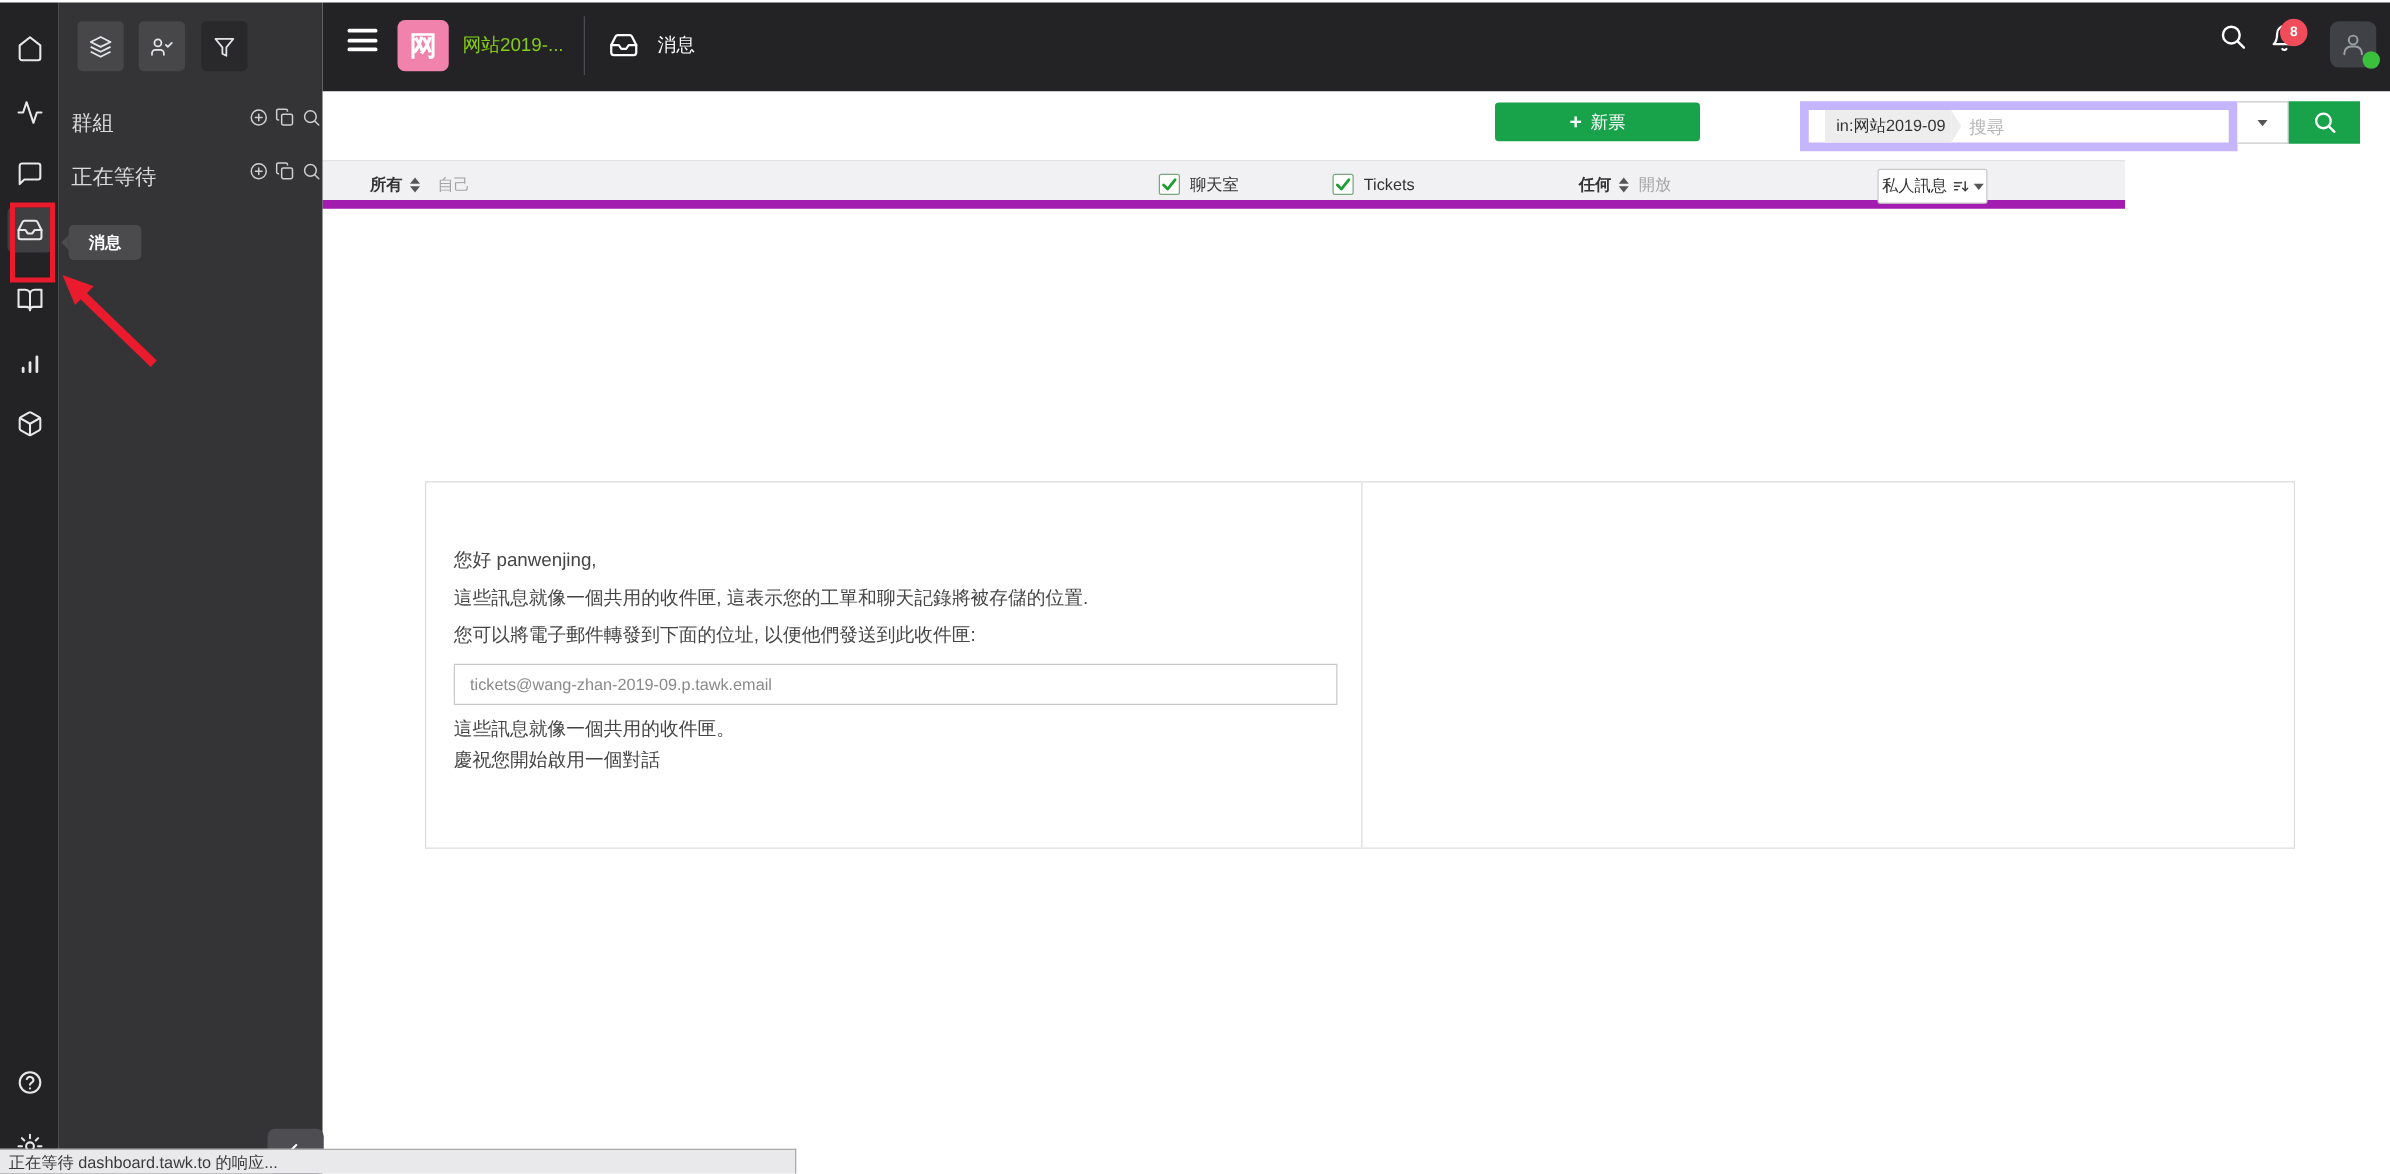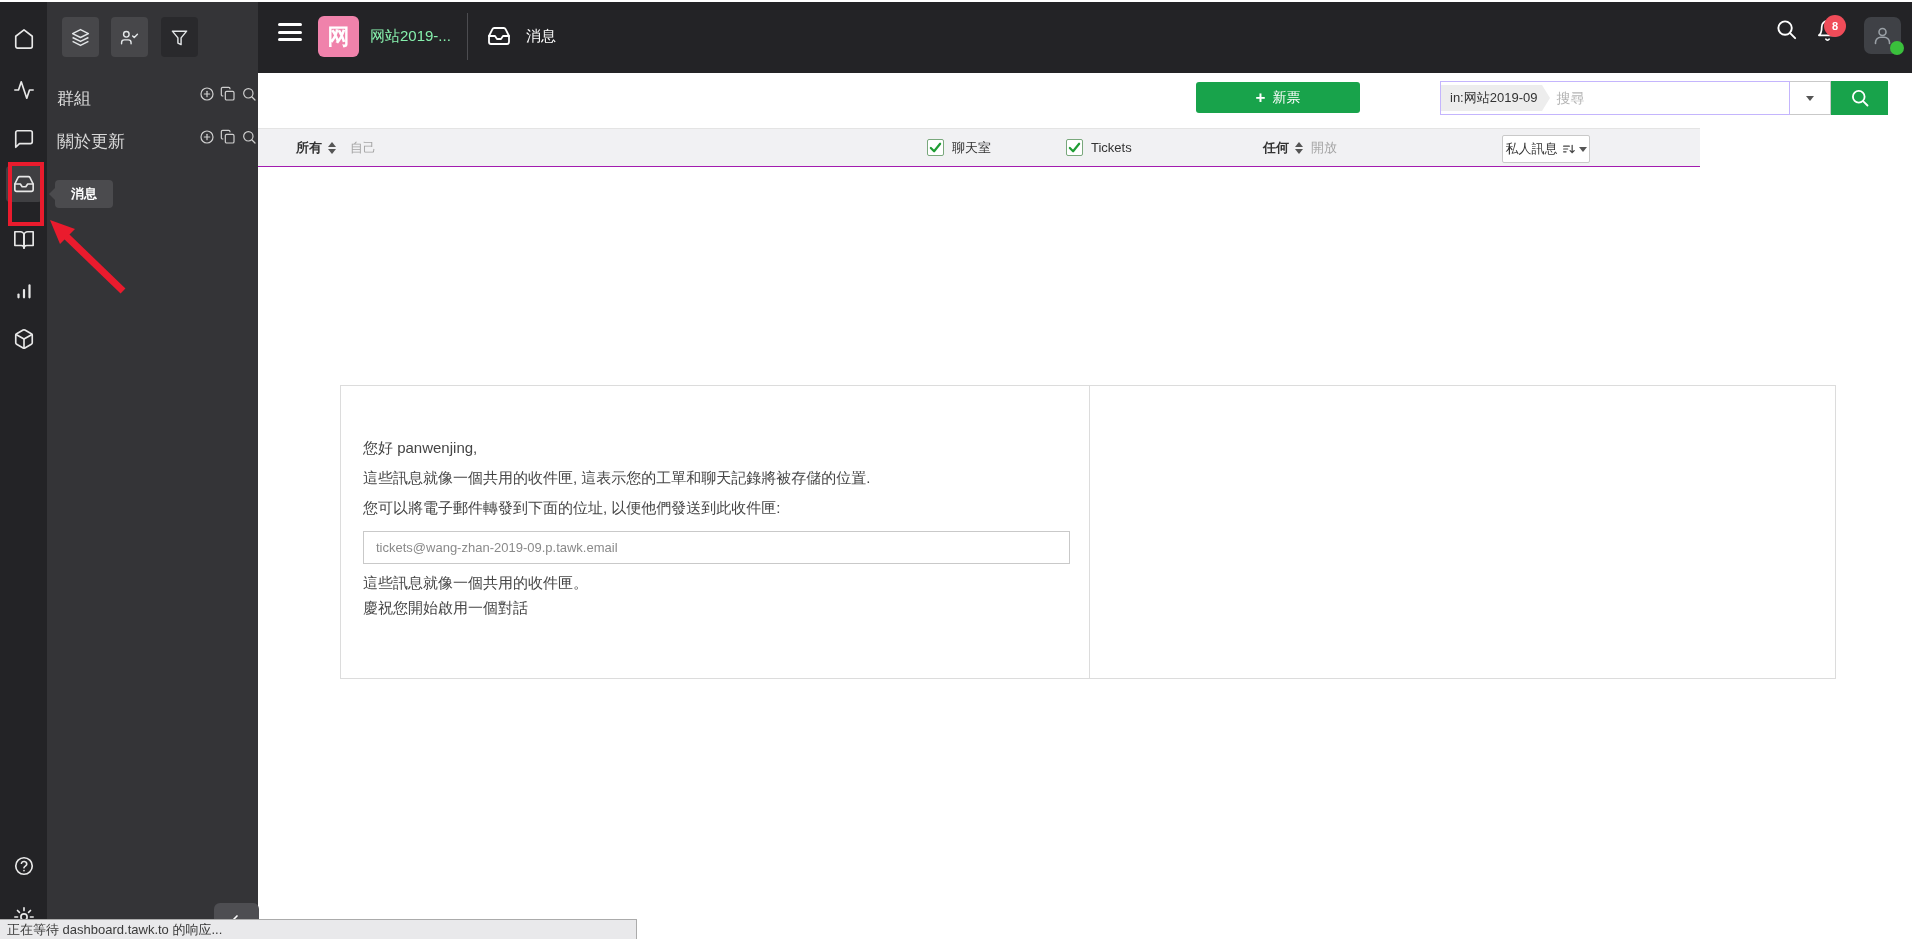--- a/index.html
+++ b/index.html
@@ -25,46 +25,46 @@
 .name-suffix{position:absolute;left:169px;top:15px;color:#e4e4e4;font-size:14px}
 .tooltip{position:absolute;left:8px;top:180px;width:58px;height:28px;background:#4b4b4e;border-radius:4px;color:#fff;font-size:13px;font-weight:bold;display:flex;align-items:center;justify-content:center;z-index:7}
 .tooltip:before{content:"";position:absolute;left:-6px;top:8px;border-top:6px solid transparent;border-bottom:6px solid transparent;border-right:6px solid #4b4b4e}
 .collapse-btn{position:absolute;left:167px;top:903px;width:45px;height:36px;background:#4e4e52;border-radius:6px;display:flex;align-items:center;justify-content:center;color:#fff;cursor:pointer}
 
 
 .topbar{position:absolute;left:258px;top:0;width:1654px;height:73px;background:#232326;color:#fff;z-index:3}
 .burger{position:absolute;left:20px;top:23px;cursor:pointer}
 .burger i{display:block;width:24px;height:3px;background:#fff;border-radius:2px;margin:0 0 4.5px 0}
 .logo{position:absolute;left:60px;top:16px;width:41px;height:41px;border-radius:6px;background:#f082ab;color:#fff;font-size:22px;font-weight:bold;display:flex;align-items:center;justify-content:center;cursor:pointer}
-.prop-title{position:absolute;left:112px;top:0;height:73px;display:flex;align-items:center;font-size:15px;color:#86efac;cursor:pointer}
+.prop-title{position:absolute;left:112px;top:0;height:73px;display:flex;align-items:center;font-size:15px;color:#84cc16;cursor:pointer}
 .tb-divider{position:absolute;left:209px;top:13px;width:1px;height:47px;background:#4c4c50}
 .tab-ico{position:absolute;left:229px;top:24px;color:#fff;cursor:pointer}
 .tab-label{position:absolute;left:268px;top:0;height:73px;display:flex;align-items:center;font-size:15px;cursor:pointer}
 .tr-search{position:absolute;left:1517px;top:18px;color:#fff;cursor:pointer}
 .tr-bell{position:absolute;left:1558px;top:19px;color:#fff;cursor:pointer}
 .badge{position:absolute;left:1566px;top:15px;width:22px;height:22px;border-radius:50%;background:#f04c59;color:#fff;font-size:11px;font-weight:bold;display:flex;align-items:center;justify-content:center;z-index:2;cursor:pointer}
 .avatar-box{position:absolute;left:1606px;top:17px;width:37px;height:37px;border-radius:7px;background:#3f4146;display:flex;align-items:center;justify-content:center;color:#9aa0a6;cursor:pointer}
 .status-dot{position:absolute;left:1632px;top:41px;width:14px;height:14px;border-radius:50%;background:#3ac03c}
 
 
 .toolbar{position:absolute;left:258px;top:73px;width:1654px;height:55px;background:#fff}
 .btn-new{position:absolute;left:938px;top:9px;width:164px;height:31px;background:#18a34b;border:none;border-radius:3px;color:#fff;font-size:14px;display:flex;align-items:center;justify-content:center;gap:7px;cursor:pointer}
 .btn-new .plus{font-size:17px;font-weight:bold;line-height:1}
 .search-wrap{position:absolute;left:1182px;top:8px;height:34px;display:flex}
-.search-box{width:350px;height:34px;border:1px solid #c4b5fd;background:#fff;display:flex;align-items:center;padding:0}
+.search-box{width:350px;height:34px;border:7px solid #c4b5fd;background:#fff;display:flex;align-items:center;padding:13px}
 .search-tag{position:relative;background:#ededed;height:26px;display:flex;align-items:center;padding:0 5px 0 9px;font-size:13px;color:#333;white-space:nowrap;cursor:pointer}
 .search-tag:after{content:"";position:absolute;right:-8px;top:0;border-top:13px solid transparent;border-bottom:13px solid transparent;border-left:8px solid #ededed}
 .search-input{flex:1;border:none;outline:none;font-size:14px;padding-left:14px;color:#333;min-width:0;background:transparent}
 .search-input::placeholder{color:#b5b5b5}
 .dd-btn{width:41px;height:34px;border:1px solid #c9c9c9;border-left:none;background:#fff;display:flex;align-items:center;justify-content:center;cursor:pointer}
 .caret{width:0;height:0;border:4px solid transparent;border-top:5px solid #555;margin-top:4px}
 .go-btn{width:57px;height:34px;border:none;background:#18a34b;color:#fff;display:flex;align-items:center;justify-content:center;cursor:pointer}
 
 
-.filterbar{position:absolute;left:258px;top:128px;width:1442px;height:39px;background:#f1f1f3;border-top:1px solid #e4e4e4;border-bottom:1px solid #a21caf}
+.filterbar{position:absolute;left:258px;top:128px;width:1442px;height:39px;background:#f1f1f3;border-top:1px solid #e4e4e4;border-bottom:7px solid #a21caf}
 .f-item{position:absolute;top:0;height:37px;display:flex;align-items:center;font-size:13px;color:#333;cursor:pointer}
 .bold{font-weight:bold}
 .gray{color:#a5a5a5}
 .sorter{display:inline-flex;flex-direction:column;margin-left:6px}
 .sorter .up{width:0;height:0;border:4px solid transparent;border-bottom:5px solid #555;border-top:none;margin-bottom:2px}
 .sorter .down{width:0;height:0;border:4px solid transparent;border-top:5px solid #555;border-bottom:none}
 .chk{width:17px;height:17px;border:1px solid #79a87c;background:#fff;border-radius:2px;display:flex;align-items:center;justify-content:center;margin-right:8px}
 .sort-btn{position:absolute;left:1244px;top:6px;width:88px;height:28px;background:#fff;border:1px solid #c9c9c9;border-radius:2px;display:flex;align-items:center;justify-content:center;gap:4px;font-size:13px;color:#333;cursor:pointer}
 
 
@@ -204,21 +204,21 @@
           </svg>
         </span>
       <span>
           <svg width="16" height="16" viewBox="0 0 24 24" fill="none" stroke="currentColor" stroke-width="1.8" stroke-linecap="round">
             <circle cx="11" cy="11" r="7"></circle>
             <line x1="16.5" y1="16.5" x2="21" y2="21"></line>
           </svg>
         </span>
     </div>
 
-    <div class="side-label" style="top:130px">關於更新</div>
+    <div class="side-label" style="top:130px">正在等待</div>
     <div class="icon-row" style="top:129px">
       <span>
           <svg width="16" height="16" viewBox="0 0 24 24" fill="none" stroke="currentColor" stroke-width="1.8" stroke-linecap="round">
             <circle cx="12" cy="12" r="9"></circle>
             <line x1="12" y1="8" x2="12" y2="16"></line>
             <line x1="8" y1="12" x2="16" y2="12"></line>
           </svg>
         </span>
       <span>
           <svg width="16" height="16" viewBox="0 0 24 24" fill="none" stroke="currentColor" stroke-width="1.8" stroke-linejoin="round">

